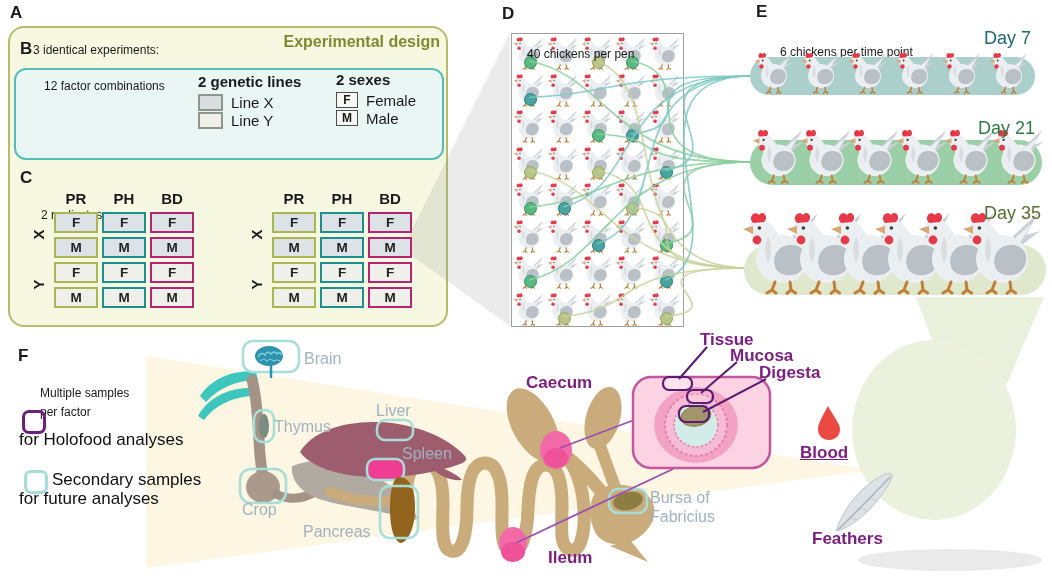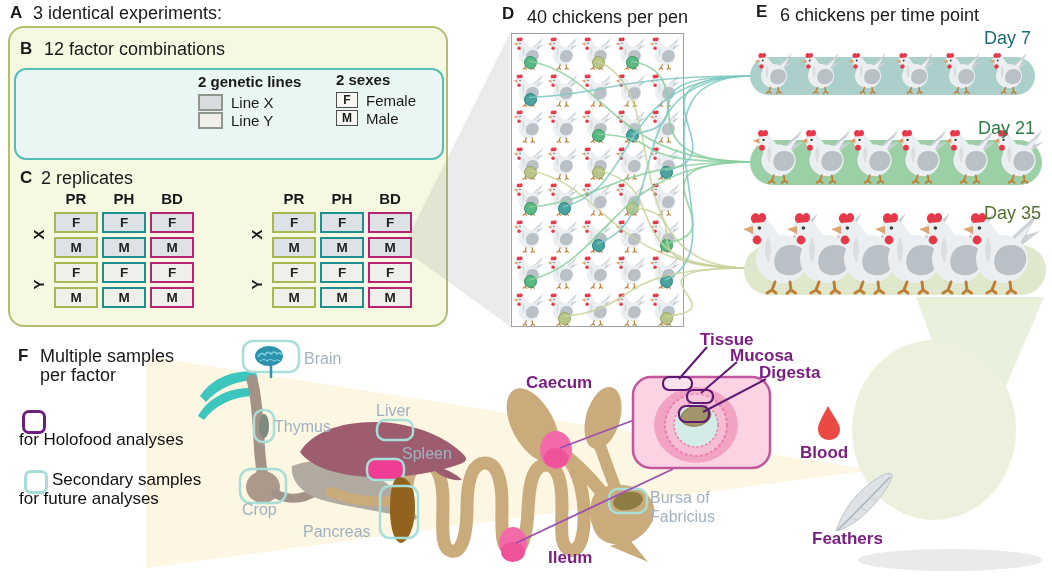--- a/index.html
+++ b/index.html
@@ -1,21 +1,21 @@
 <!DOCTYPE html>
 <html><head>
 <meta charset="utf-8">
 <style>
   html,body{margin:0;padding:0;background:#fff;}
   #stage{position:relative;width:1052px;height:583px;background:#fff;overflow:hidden;
          font-family:"Liberation Sans","DejaVu Sans",sans-serif;color:#1a1a1a;}
   .abs{position:absolute;}
   svg.layer{position:absolute;left:0;top:0;pointer-events:none;}
   .panel-letter{font-weight:bold;font-size:17px;}
-  .panel-title{font-size:18px;}
+  .panel-title{font-size:12px;margin-top:40px;}
   
   #design-box{left:8px;top:26px;width:436px;height:297px;background:#f6f8e2;
               border:2.5px solid #b3bd6d;border-radius:16px;z-index:1;}
   #corner-label{left:250px;top:33px;width:190px;text-align:right;font-weight:bold;font-size:16px;z-index:2;}
   
   #factor-box{left:14px;top:68px;width:426px;height:88px;background:#e9f6f3;
               border:2.5px solid #55bdb8;border-radius:12px;z-index:2;}
   .factor-col{position:absolute;z-index:3;font-size:15px;}
   .factor-header{font-weight:bold;font-size:15px;margin-bottom:3px;}
   .f-row{display:flex;align-items:center;height:18px;}
@@ -76,20 +76,21 @@
   <svg id="beams-svg" class="layer" width="1052" height="583" viewBox="0 0 1052 583">
     <polygon points="872,470 146,356 146,568" fill="#fbf3d8" opacity="0.75"></polygon>
     <polygon points="916,297 1044,297 1006,386 944,372" fill="#e3ecd2" opacity="0.8"></polygon>
     <ellipse cx="934" cy="430" rx="82" ry="90" fill="#ecf1de"></ellipse>
   </svg>
 
   <div class="abs panel-letter htext" style="left:10px;top:3px;z-index:3">A</div>
   <div class="abs panel-title htext" style="left:33px;top:3px;z-index:3">3 identical experiments:</div>
 
   <div class="abs" id="design-box"></div>
+  <div class="abs htext" id="corner-label" style="color: rgb(125, 139, 47);">Experimental design</div>
 
   <div class="abs panel-letter htext" style="left:20px;top:39px;z-index:3">B</div>
   <div class="abs panel-title htext" style="left:44px;top:39px;z-index:3">12 factor combinations</div>
 
   <div class="abs" id="factor-box"></div>
   <div class="factor-col" style="left:22px;top:73px;">
     <div id="diet-items">
       </div>
   </div>
   <div class="factor-col" style="left:198px;top:73px;">
@@ -447,21 +448,21 @@
   <div class="organ-label htext" style="left:242px;top:501px;">Crop</div>
   <div class="organ-label htext" style="left:303px;top:523px;">Pancreas</div>
   <div class="organ-label htext" style="left:650px;top:489px;">Bursa of</div>
   <div class="organ-label htext" style="left:650px;top:508px;">Fabricius</div>
 
   <div class="primary-label htext" style="left:526px;top:373px;">Caecum</div>
   <div class="primary-label htext" style="left:548px;top:548px;">Ileum</div>
   <div class="primary-label htext" style="left:700px;top:330px;">Tissue</div>
   <div class="primary-label htext" style="left:730px;top:346px;">Mucosa</div>
   <div class="primary-label htext" style="left:759px;top:363px;">Digesta</div>
-  <div class="primary-label htext" style="left:800px;top:443px;">Blood</div>
+  <div class="primary-label htext" style="left:800px;top:443px;text-decoration:underline;">Blood</div>
   <div class="primary-label htext" style="left:812px;top:529px;">Feathers</div>
 
 <div class="pill" style="left: 750px; top: 57px; width: 285px; height: 38px; border-radius: 19px; background: rgb(171, 207, 203);"></div>
     <div class="day-label htext" style="left: 984px; top: 28px; color: rgb(28, 106, 116);">Day 7</div>
     <div class="pill-chick" style="left: 754px; top: 50px;"><svg width="40" height="44" viewBox="0 0 40 44">
         <use href="#chick"></use>
       </svg></div>
     <div class="pill-chick" style="left: 801px; top: 50px;"><svg width="40" height="44" viewBox="0 0 40 44">
         <use href="#chick"></use>
       </svg></div>

